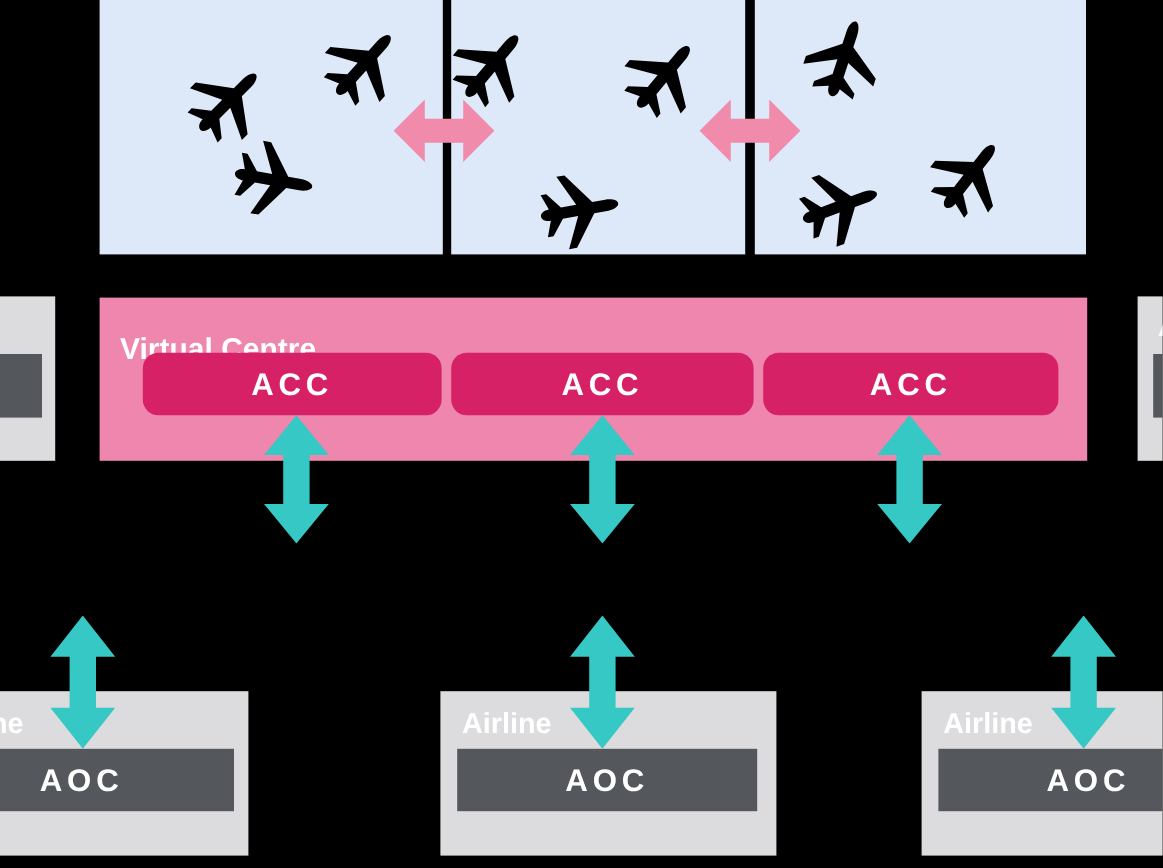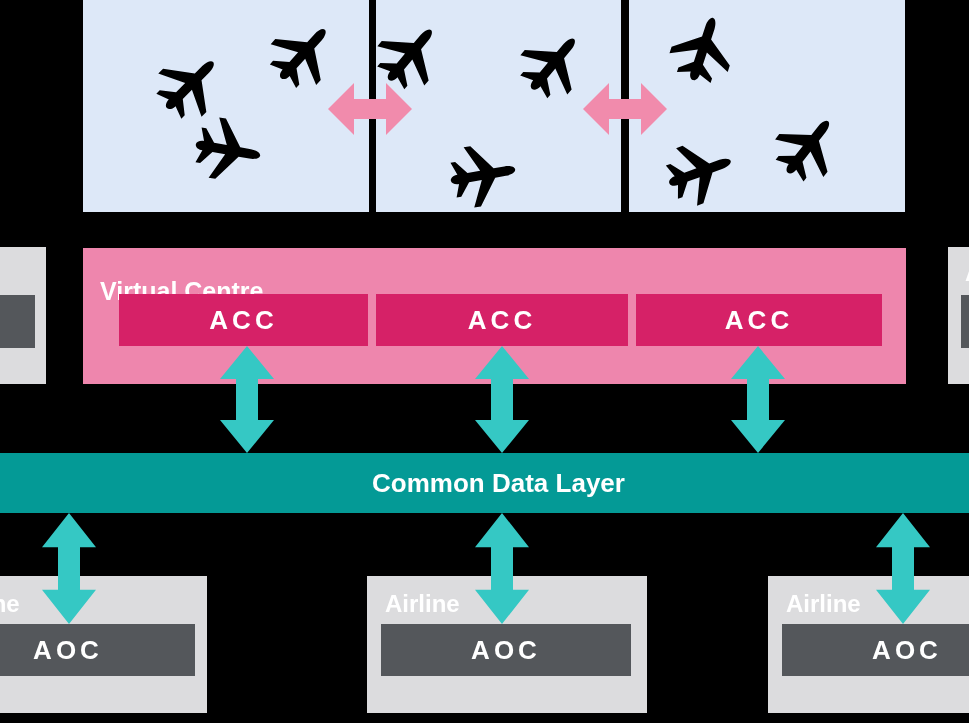--- a/index.html
+++ b/index.html
@@ -8,21 +8,21 @@
     overflow:hidden;font-family:"Liberation Sans",sans-serif;font-weight:700;
   }
   .abs{position:absolute;}
   
   .sector{position:absolute;top:0;height:212px;background:#dde8f8;}
   .plane{position:absolute;fill:#000;}
   
   .vc{position:absolute;left:83px;top:248px;width:823px;height:136px;background:#ee86ad;}
   .vc-label{position:absolute;left:17px;top:9px;font-size:25px;color:#fff;margin-top:20px;}
   .acc{position:absolute;top:46px;height:52px;background:#d62167;color:#fff;
-       font-size:26px;letter-spacing:4px;display:flex;align-items:center;justify-content:center;}
+       font-size:26px;letter-spacing:4px;display:flex;align-items:center;justify-content:center;border-radius:13px;}
   
   .cdl{position:absolute;left:0;top:453px;width:969px;height:60px;background:#049a96;
        display:flex;align-items:center;justify-content:center;}
   .cdl-label{color:#fff;font-size:26px;transform:translateX(14px);}
   
   .airline{position:absolute;top:576px;width:280px;height:137px;background:#dcdcde;}
   .airline-label{position:absolute;left:18px;top:14px;font-size:24px;color:#fff;}
   .aoc{position:absolute;left:14px;top:48px;width:250px;height:52px;background:#54575b;color:#fff;
        font-size:26px;letter-spacing:4px;display:flex;align-items:center;justify-content:center;}
   
@@ -59,23 +59,20 @@
     <div class="adj-inner" style="left:13px;"></div>
   </div>
 
   <div class="vc">
     <div class="vc-label">Virtual Centre</div>
     <div class="acc" style="left:36px;width:249px;">ACC</div>
     <div class="acc" style="left:293px;width:252px;">ACC</div>
     <div class="acc" style="left:553px;width:246px;">ACC</div>
   </div>
 
-  <div class="cdl">
-    <div class="cdl-label">Common Data Layer</div>
-  </div>
 
   <div class="airline" style="left:-73px;">
     <div class="airline-label">Airline</div>
     <div class="aoc" style="width:254px;">AOC</div>
   </div>
   <div class="airline" style="left:367px;">
     <div class="airline-label">Airline</div>
     <div class="aoc">AOC</div>
   </div>
   <div class="airline" style="left:768px;">

